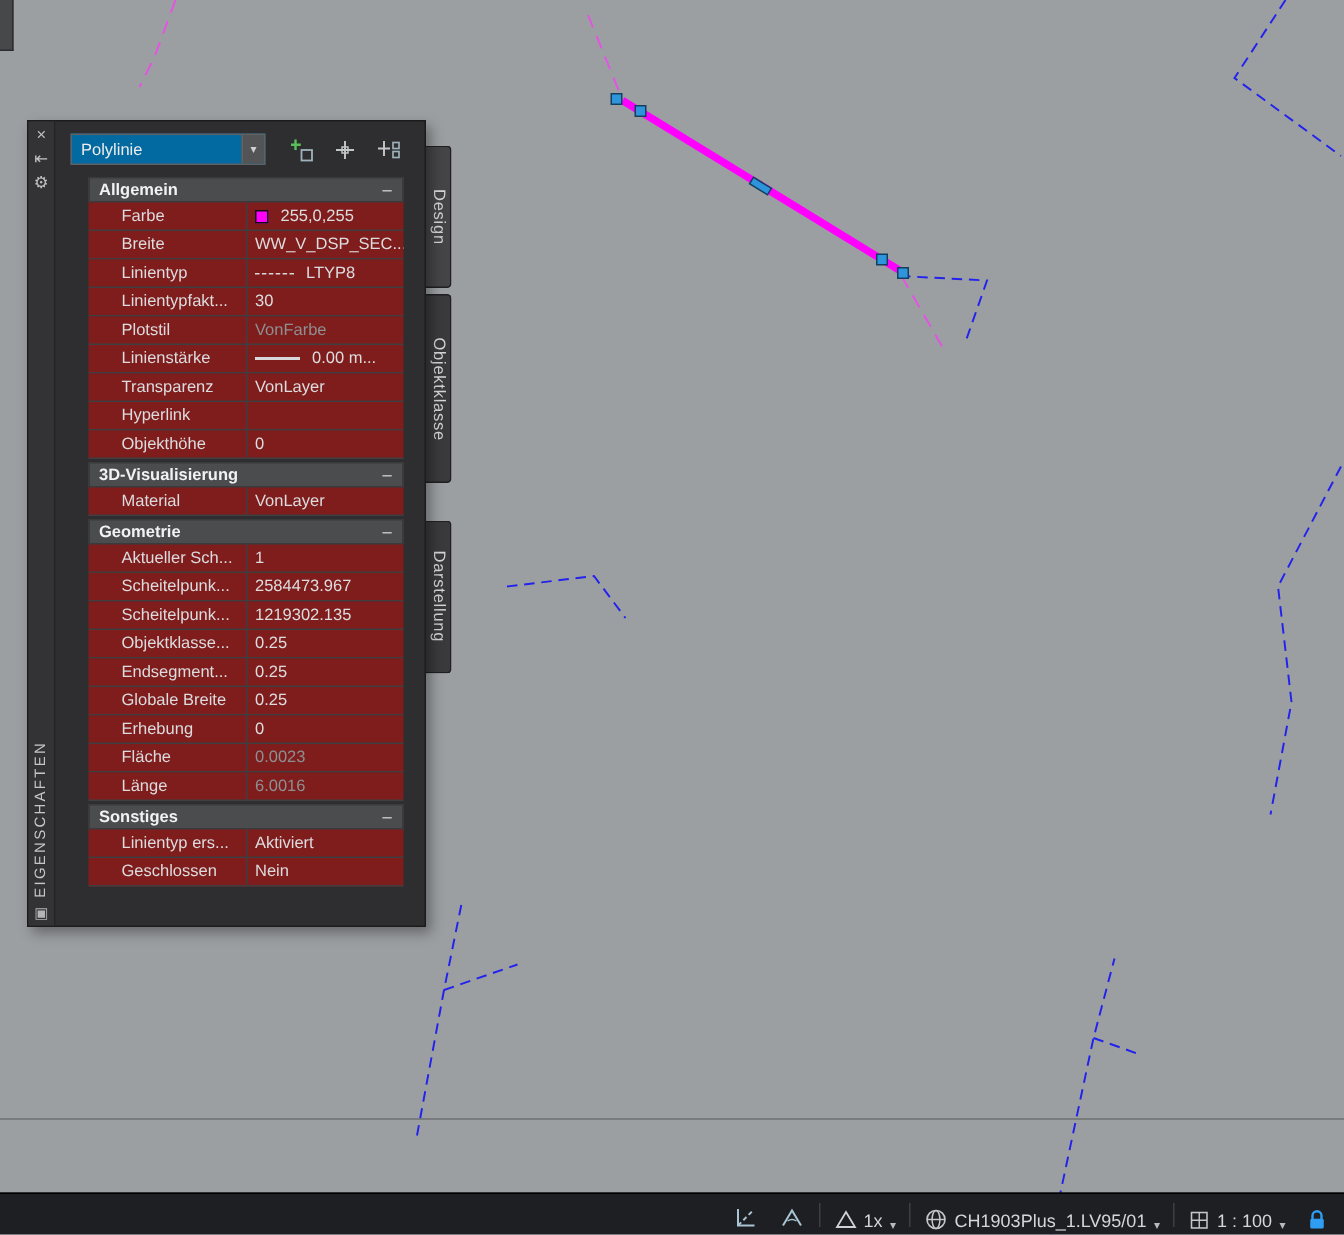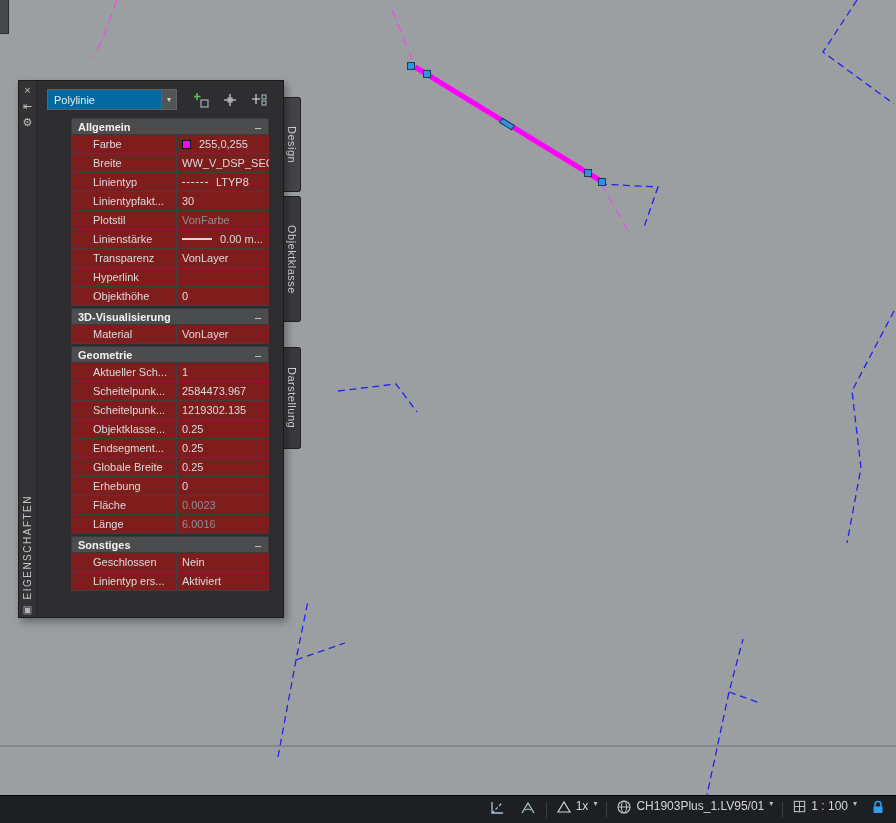--- a/index.html
+++ b/index.html
@@ -34,39 +34,39 @@
   .pmain { flex:1; position:relative; padding:8px 14px 0 10px; overflow:hidden; }
   .topbar { display:flex; align-items:center; margin-bottom:8px; }
   .obj-select { width:132px; height:21px; background:#0369a1; border:1px solid #606163;
     color:#ececec; font-size:11px; display:flex; align-items:center; }
   .obj-select .sel-text { flex:1; padding-left:6px; }
   .obj-select .sel-arrow { width:15px; height:100%; border-left:1px solid #606163;
     display:flex; align-items:center; justify-content:center; font-size:8px; color:#d0d0d0; background:#535456; }
   .tool-btns { display:flex; gap:9px; margin-left:14px; }
   .tool-btn { width:20px; height:18px; display:flex; align-items:center; justify-content:center; }
 
-  .sections { margin-left:24px; }
+  .sections { margin-left:12px; }
   .sec-header { height:17px; background:#4a4c4e; border:1px solid #3a3a3c; color:#f2f2f2;
     font-weight:bold; font-size:11px; display:flex; align-items:center; padding:0 4px 0 6px; margin-top:2px; }
   .sec-header .collapse { margin-left:auto; width:12px; text-align:center; font-weight:normal; color:#e0e0e0; }
   .prow { display:grid; grid-template-columns:105px 1fr; height:19px; background:#7f1d1d;
     border-bottom:1px solid #3f3f41; font-size:11px; color:#dcdcde; }
   .plabel { padding-left:22px; line-height:18px; white-space:nowrap; overflow:hidden; }
   .pvalue { border-left:1px solid #3f3f41; padding-left:5px; display:flex; align-items:center;
     gap:8px; white-space:nowrap; overflow:hidden; }
   .pvalue.disabled { color:#8d8f91; }
   .swatch { width:9px; height:9px; border:1px solid #101010; display:inline-block; flex:0 0 auto; }
   .glyph-dashed { width:26px; border-top:1px dashed #d8d8da; display:inline-block; flex:0 0 auto; }
   .glyph-solid { width:30px; border-top:2px solid #d8d8da; display:inline-block; flex:0 0 auto; }
 
   
   .statusbar { position:absolute; left:0; bottom:0; width:896px; height:28px; background:#1e1f22;
     border-top:1px solid #000; display:flex; align-items:center; justify-content:flex-end;
     gap:5px; padding-right:6px; color:#d4d6d8; font-size:12px; z-index:3; }
-  .sb-btn { display:flex; align-items:flex-start; gap:4px; padding:0 4px; height:22px; }
+  .sb-btn { display:flex; align-items:flex-end; gap:4px; padding:0 4px; height:22px; }
   .sb-sep { width:1px; height:16px; background:#3c3e40; }
   .caret { font-size:8px; color:#b8babc; margin-left:1px; }
 </style>
 </head>
 <body>
 
 <svg id="drawing-svg" xmlns="http://www.w3.org/2000/svg" style="background: rgb(156, 159, 162);">
     <polyline points="117,0 103,38 93,58" fill="none" stroke="#e552e5" stroke-width="1.3" stroke-dasharray="9 6"></polyline>
     <polyline points="392,10 414,64" fill="none" stroke="#e552e5" stroke-width="1.3" stroke-dasharray="9 6"></polyline>
     <polyline points="601,184 631,236" fill="none" stroke="#e552e5" stroke-width="1.3" stroke-dasharray="9 6"></polyline>
@@ -263,29 +263,29 @@
           <div class="plabel">Länge</div>
           <div class="pvalue disabled">
             <span>6.0016</span>
           </div>
         </div>
         <div class="sec-header">
           <span>Sonstiges</span>
           <span class="collapse">–</span>
         </div>
         <div class="prow">
+          <div class="plabel">Linientyp ers...</div>
+          <div class="pvalue">
+            <span>Aktiviert</span>
+          </div>
+        </div>
+        <div class="prow">
           <div class="plabel">Geschlossen</div>
           <div class="pvalue">
             <span>Nein</span>
-          </div>
-        </div>
-        <div class="prow">
-          <div class="plabel">Linientyp ers...</div>
-          <div class="pvalue">
-            <span>Aktiviert</span>
           </div>
         </div>
       </div>
   </div>
 </div>
 
 <div class="statusbar">
   <span class="sb-btn">
     <svg width="18" height="18" viewBox="0 0 18 18">
       <path d="M4 3 V14 H15" fill="none" stroke="#a9c4d4" stroke-width="1.3"></path>

